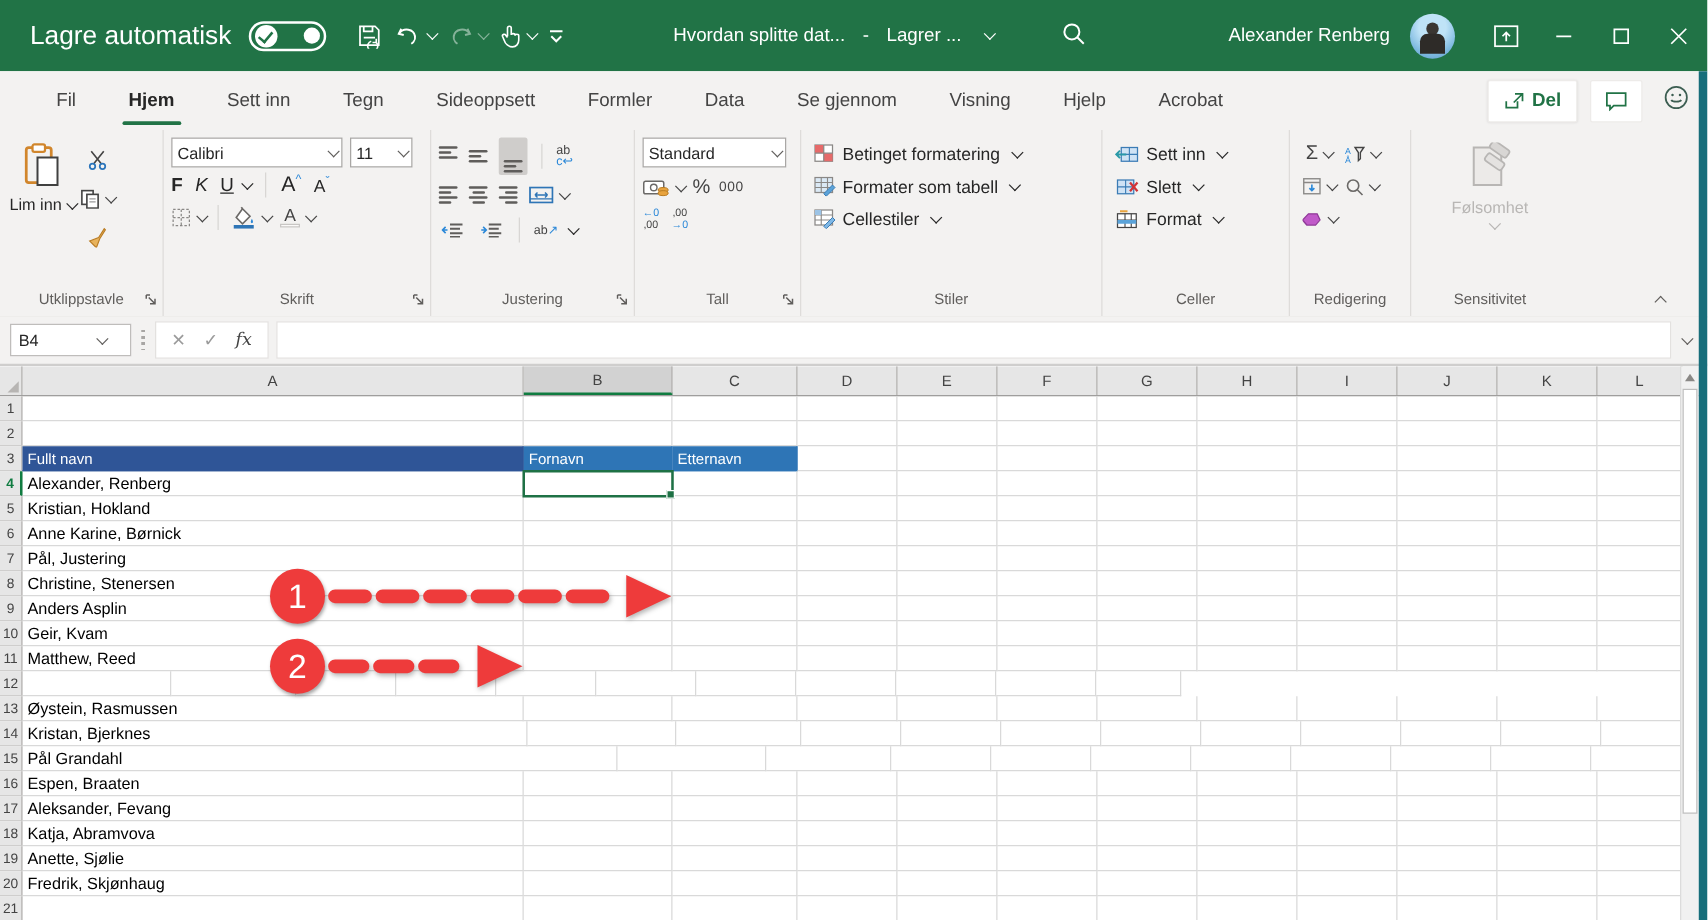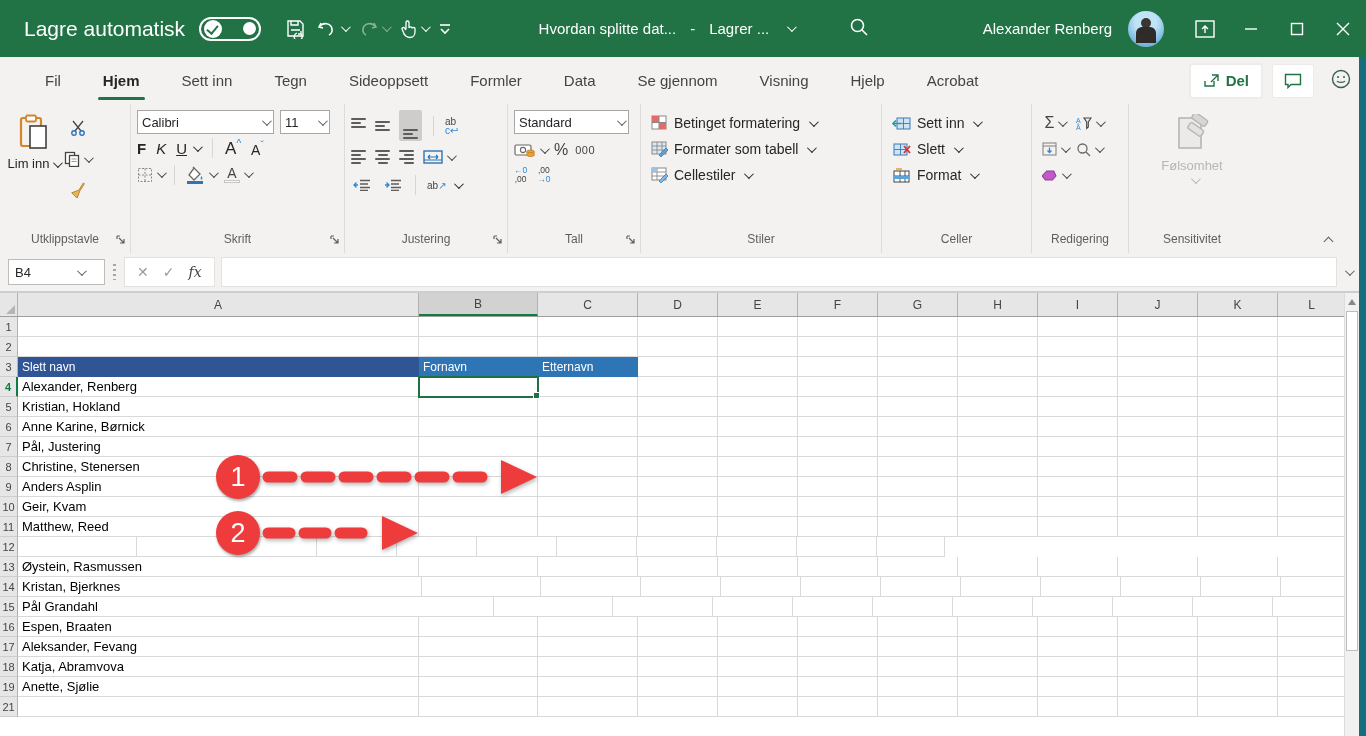--- a/index.html
+++ b/index.html
@@ -633,21 +633,21 @@
         <div class="gc" style="width: 80px;"></div>
         <div class="gc" style="width: 80px;"></div>
         <div class="gc" style="width: 80px;"></div>
         <div class="gc" style="width: 80px;"></div>
         <div class="gc" style="width: 80px;"></div>
         <div class="gc" style="width: 80px;"></div>
         <div class="gc" style="width: 68px;"></div>
       </div>
       <div class="gr">
         <div class="rh">3</div>
-        <div class="gc hdr-dark" style="width: 401px;">Slett navn</div>
+        <div class="gc hdr-dark" style="width: 401px;">Fullt navn</div>
         <div class="gc hdr-med" style="width: 119px;">Fornavn</div>
         <div class="gc hdr-med" style="width: 100px;">Etternavn</div>
         <div class="gc" style="width: 80px;"></div>
         <div class="gc" style="width: 80px;"></div>
         <div class="gc" style="width: 80px;"></div>
         <div class="gc" style="width: 80px;"></div>
         <div class="gc" style="width: 80px;"></div>
         <div class="gc" style="width: 80px;"></div>
         <div class="gc" style="width: 80px;"></div>
         <div class="gc" style="width: 80px;"></div>
@@ -873,20 +873,35 @@
         <div class="gc" style="width: 80px;"></div>
         <div class="gc" style="width: 80px;"></div>
         <div class="gc" style="width: 80px;"></div>
         <div class="gc" style="width: 80px;"></div>
         <div class="gc" style="width: 80px;"></div>
         <div class="gc" style="width: 68px;"></div>
       </div>
       <div class="gr">
         <div class="rh">19</div>
         <div class="gc" style="width: 401px;">Anette, Sjølie</div>
+        <div class="gc" style="width: 119px;"></div>
+        <div class="gc" style="width: 100px;"></div>
+        <div class="gc" style="width: 80px;"></div>
+        <div class="gc" style="width: 80px;"></div>
+        <div class="gc" style="width: 80px;"></div>
+        <div class="gc" style="width: 80px;"></div>
+        <div class="gc" style="width: 80px;"></div>
+        <div class="gc" style="width: 80px;"></div>
+        <div class="gc" style="width: 80px;"></div>
+        <div class="gc" style="width: 80px;"></div>
+        <div class="gc" style="width: 68px;"></div>
+      </div>
+      <div class="gr">
+        <div class="rh">20</div>
+        <div class="gc" style="width: 401px;">Fredrik, Skjønhaug</div>
         <div class="gc" style="width: 119px;"></div>
         <div class="gc" style="width: 100px;"></div>
         <div class="gc" style="width: 80px;"></div>
         <div class="gc" style="width: 80px;"></div>
         <div class="gc" style="width: 80px;"></div>
         <div class="gc" style="width: 80px;"></div>
         <div class="gc" style="width: 80px;"></div>
         <div class="gc" style="width: 80px;"></div>
         <div class="gc" style="width: 80px;"></div>
         <div class="gc" style="width: 80px;"></div>

